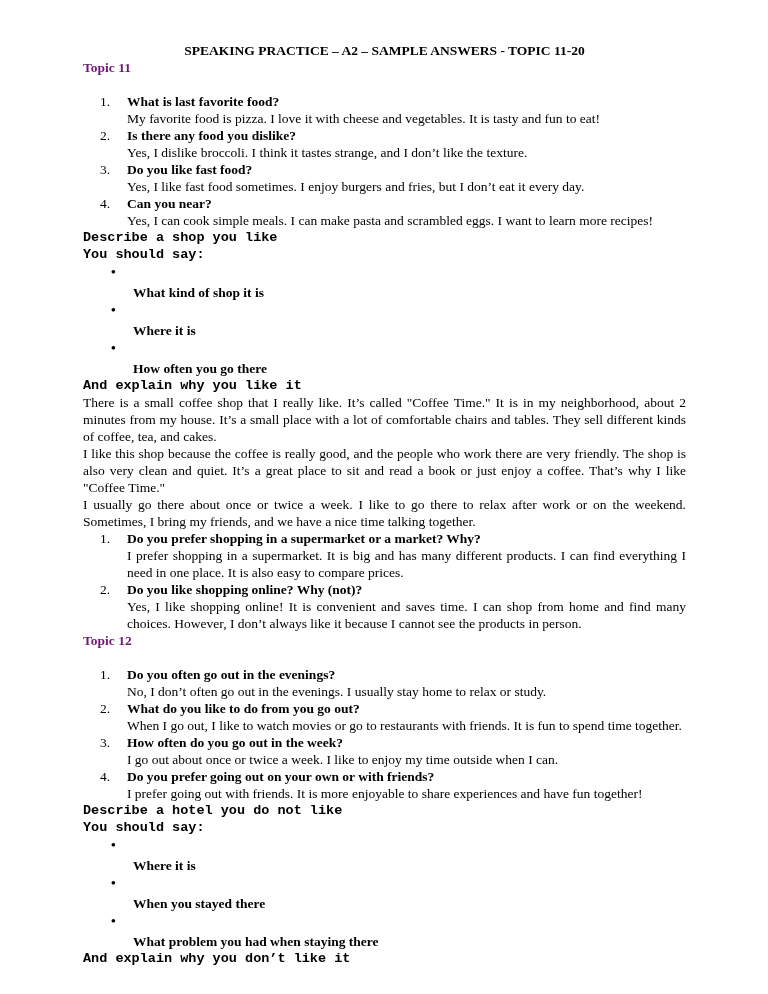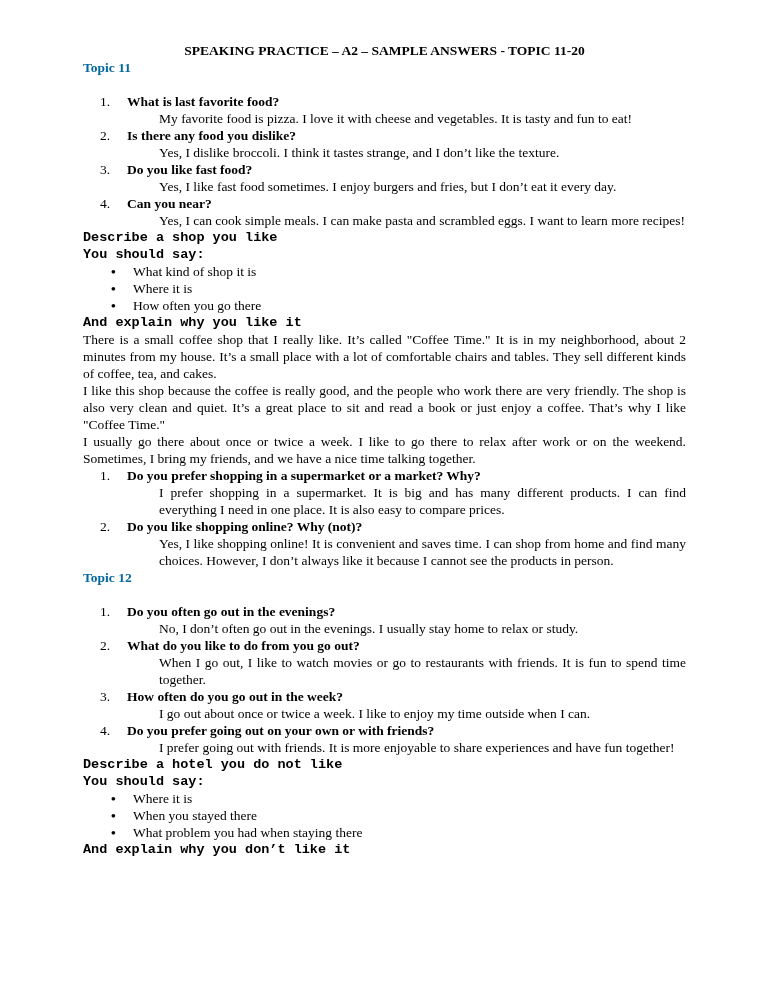--- a/index.html
+++ b/index.html
@@ -14,41 +14,41 @@
     font-size: 13.5px;
     line-height: 17px;
     color: #000000;
     overflow: hidden;
   }
   .doc-title {
     text-align: center;
     font-weight: bold;
   }
   .topic-heading {
-    color: #0369a1;
+    color: #701a75;
     font-weight: bold;
   }
   .spacer { height: 17px; }
   .num-item { display: flex; }
   .num-item .num {
     margin-left: 17px;
     width: 27px;
     flex-shrink: 0;
   }
   .num-item .qa { flex: 1; }
   .num-item .q { font-weight: bold; }
-  .num-item .a { text-align: justify; margin-left: 32px; }
+  .num-item .a { text-align: justify; }
   .bullet-item { display: flex; }
   .bullet-item .bul {
     margin-left: 28px;
     width: 22px;
     flex-shrink: 0;
     font-weight: bold;
   }
-  .bullet-item .btext { font-weight: normal; flex: 1; }
+  .bullet-item .btext { font-weight: bold; flex: 1; margin-top: 21px; }
   .bold-line { font-weight: bold; font-family: Liberation Mono, monospace; }
   .para { text-align: justify; }
 </style>
 </head>
 <body>
 
 <div class="page">
 
   <div class="doc-title">SPEAKING PRACTICE – A2 – SAMPLE ANSWERS - TOPIC 11-20</div>
 

